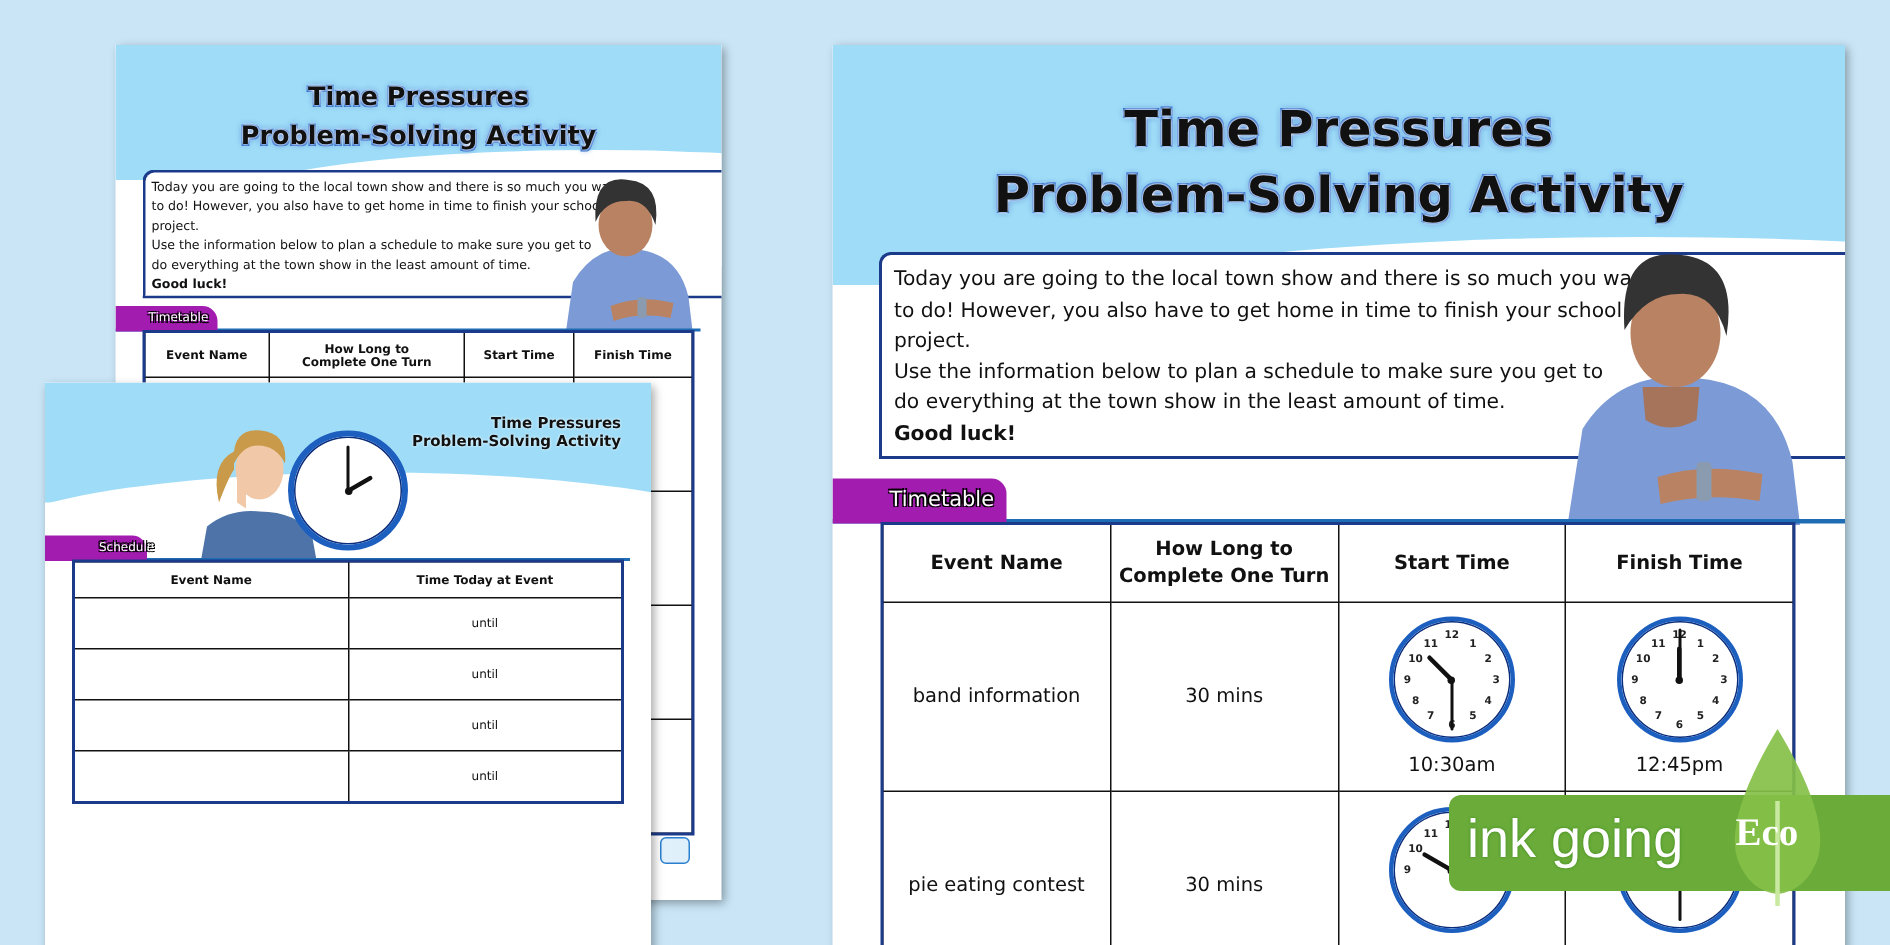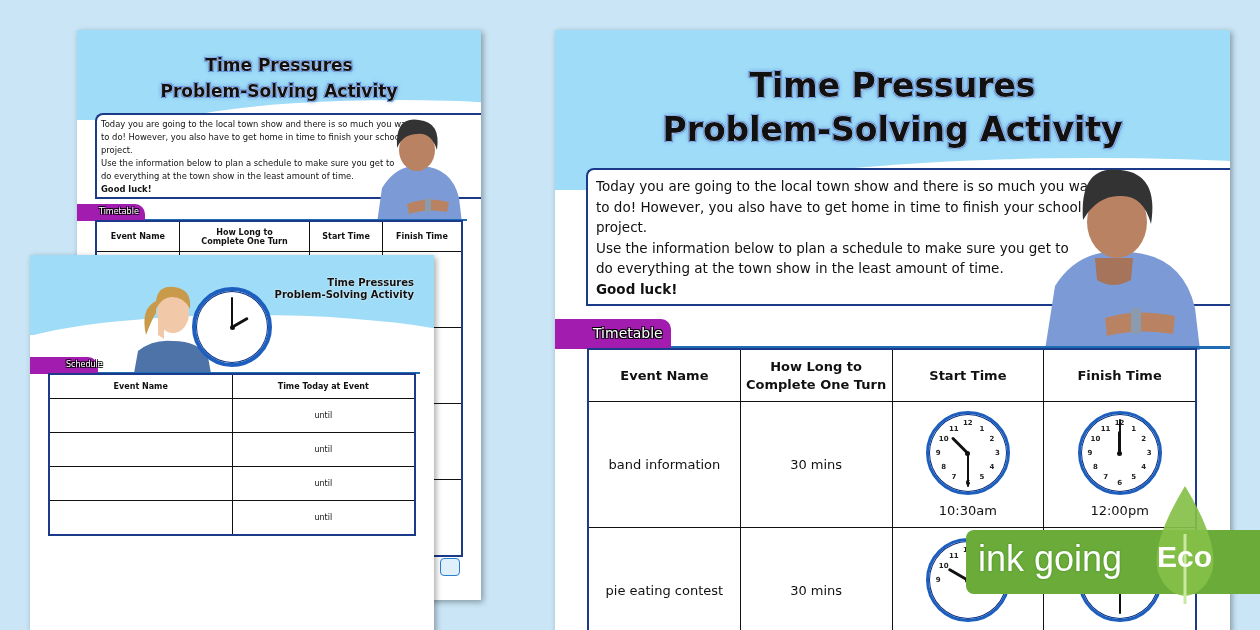--- a/index.html
+++ b/index.html
@@ -24,21 +24,21 @@
 
   .clock { position: relative; border-radius: 50%; background: #fff; border: 3px solid #1d5fbf; box-shadow: 0 0 0 1px #0b2c7a inset; margin: 0 auto; }
   .clock .num { position: absolute; font-size: 7px; font-weight: bold; color: #222; transform: translate(-50%,-50%); }
   .hand { position: absolute; left: 50%; top: 50%; background: #111; transform-origin: 50% 100%; border-radius: 2px; }
   .pivot { position: absolute; left: 50%; top: 50%; width: 5px; height: 5px; margin: -2.5px 0 0 -2.5px; background: #111; border-radius: 50%; }
 
   .person { position: absolute; }
   .eco { position: absolute; left: 966px; top: 530px; width: 294px; height: 64px; background: #6aab3a; border-radius: 8px 0 0 8px; }
   .eco-text { position: absolute; left: 12px; top: 8px; font-family: "Liberation Sans", sans-serif; font-size: 36px; color: #fff; text-shadow: 0 0 2px #3d8a1a; }
   .leaf { position: absolute; left: 1150px; top: 484px; width: 70px; height: 120px; }
-  .eco-label { position: absolute; left: 1157px; top: 540px; font-family: Liberation Sans, sans-serif; font-weight: bold; font-size: 30px; color: #fff; }
+  .eco-label { position: absolute; left: 1157px; top: 540px; font-family: Liberation Serif, serif; font-weight: bold; font-size: 26px; color: #fff; }
 </style>
 </head>
 <body>
 
 <div class="page" style="left:77px; top:30px; width:404px; height:570px;">
   <div class="sky" style="height:90px;"></div>
   <div class="wave" style="left:60px; top:70px; width:520px; height:80px;"></div>
   <div class="title" style="left:0; right:0; top:22px; font-size:17px; line-height:26px;">
     <div>Time Pressures</div>
     <div>Problem-Solving Activity</div>
@@ -222,21 +222,21 @@
           <span class="num" style="left:68%; top:19%;">1</span>
               <span class="num" style="left:81%; top:32%;">2</span>
           <span class="num" style="left:81%; top:68%;">4</span>
               <span class="num" style="left:68%; top:81%;">5</span>
           <span class="num" style="left:32%; top:81%;">7</span>
               <span class="num" style="left:19%; top:68%;">8</span>
           <div class="hand" style="width:3px; height:22px; margin-left:-1.5px; margin-top:-22px;"></div>
           <div class="hand" style="width:2px; height:34px; margin-left:-1px; margin-top:-34px;"></div>
           <div class="pivot"></div>
         </div>
-        <div style="margin-top:8px;">12:00pm</div>
+        <div style="margin-top:8px;">12:45pm</div>
       </td>
     </tr>
     <tr style="height:126px;">
       <td>pie eating contest</td>
       <td>30 mins</td>
       <td style="vertical-align:top; padding-top:10px;">
         <div class="clock" style="width:84px; height:84px;">
           <span class="num" style="left:50%; top:12%;">12</span>
               <span class="num" style="left:12%; top:50%;">9</span>
           <span class="num" style="left:19%; top:32%;">10</span>

